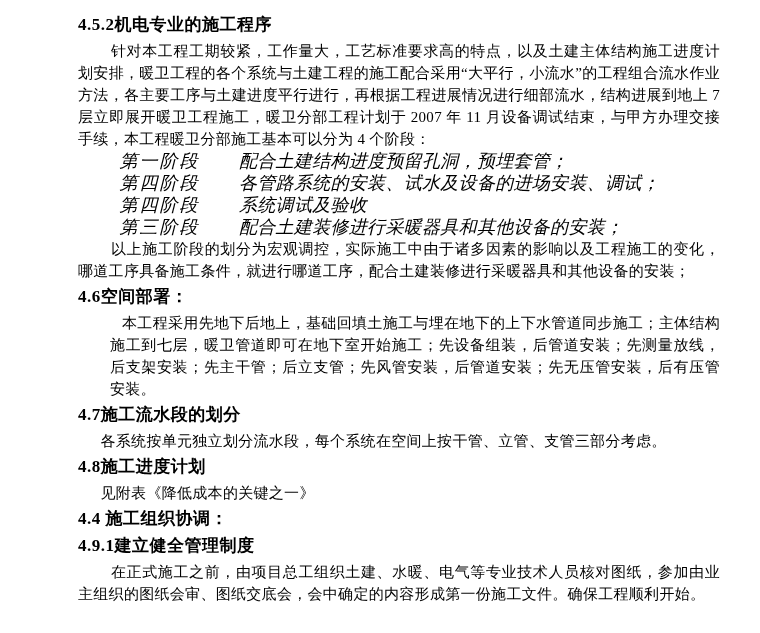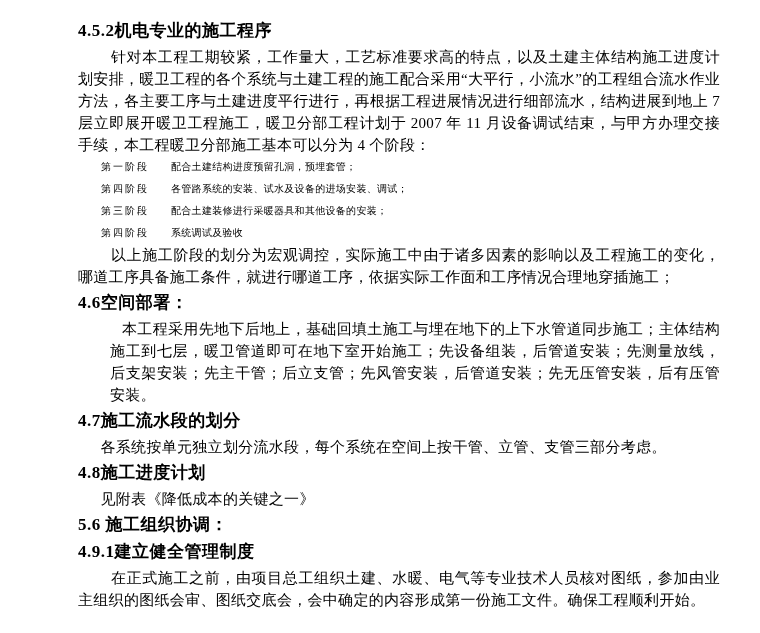--- a/index.html
+++ b/index.html
@@ -7,21 +7,21 @@
   body {
     width: 760px;
     height: 633px;
     overflow: hidden;
     font-family: "Liberation Serif", "DejaVu Serif", serif;
     color: #000000;
   }
   .page {
     width: 760px;
     height: 633px;
-    padding: 16px 40px 8px 78px;
+    padding: 10px 40px 8px 78px;
     background: #ffffff;
   }
   .heading {
     font-size: 17px;
     font-weight: 700;
     line-height: 24px;
     margin: 3px 0 3px 0;
     letter-spacing: 0.5px;
     font-family: "Liberation Serif", "DejaVu Serif", serif;
   }
@@ -29,24 +29,25 @@
     font-size: 15px;
     line-height: 22px;
     text-align: justify;
     letter-spacing: 0.3px;
   }
   .ind-2  { text-indent: 2.2em; }
   .ind-15 { text-indent: 1.5em; }
   .ind-1  { text-indent: 0.8em; margin-left: 32px; }
   .ind-0  { text-indent: 0; }
   .stage-line {
-    font-size: 10px;
+    font-size: 18px;
     line-height: 22px;
     margin-left: 2.3em;
     letter-spacing: 0.3px;
+    font-style: italic;
   }
   .stage-label {
     display: inline-block;
     margin-right: 2.2em;
     letter-spacing: 2px;
   }
 </style>
 </head>
 <body>
 
@@ -56,35 +57,35 @@
 
   <div class="para ind-2">针对本工程工期较紧，工作量大，工艺标准要求高的特点，以及土建主体结构施工进度计划安排，暖卫工程的各个系统与土建工程的施工配合采用“大平行，小流水”的工程组合流水作业方法，各主要工序与土建进度平行进行，再根据工程进展情况进行细部流水，结构进展到地上 7 层立即展开暖卫工程施工，暖卫分部工程计划于 2007 年 11 月设备调试结束，与甲方办理交接手续，本工程暖卫分部施工基本可以分为 4 个阶段：</div>
 
   <div class="stage-line">
     <span class="stage-label">第一阶段</span><span>配合土建结构进度预留孔洞，预埋套管；</span>
   </div>
   <div class="stage-line">
     <span class="stage-label">第四阶段</span><span>各管路系统的安装、试水及设备的进场安装、调试；</span>
   </div>
   <div class="stage-line">
+    <span class="stage-label">第四阶段</span><span>系统调试及验收</span>
+  </div>
+  <div class="stage-line">
     <span class="stage-label">第三阶段</span><span>配合土建装修进行采暖器具和其他设备的安装；</span>
   </div>
-  <div class="stage-line">
-    <span class="stage-label">第四阶段</span><span>系统调试及验收</span>
-  </div>
 
-  <div class="para ind-2">以上施工阶段的划分为宏观调控，实际施工中由于诸多因素的影响以及工程施工的变化，哪道工序具备施工条件，就进行哪道工序，依据实际工作面和工序情况合理地穿插施工；</div>
+  <div class="para ind-2">以上施工阶段的划分为宏观调控，实际施工中由于诸多因素的影响以及工程施工的变化，哪道工序具备施工条件，就进行哪道工序，配合土建装修进行采暖器具和其他设备的安装；</div>
 
   <div class="heading">4.6空间部署：</div>
   <div class="para ind-1">本工程采用先地下后地上，基础回填土施工与埋在地下的上下水管道同步施工；主体结构施工到七层，暖卫管道即可在地下室开始施工；先设备组装，后管道安装；先测量放线，后支架安装；先主干管；后立支管；先风管安装，后管道安装；先无压管安装，后有压管安装。</div>
 
   <div class="heading">4.7施工流水段的划分</div>
   <div class="para ind-15">各系统按单元独立划分流水段，每个系统在空间上按干管、立管、支管三部分考虑。</div>
 
   <div class="heading">4.8施工进度计划</div>
   <div class="para ind-15">见附表《降低成本的关键之一》</div>
 
-  <div class="heading">5.6 施工组织协调：</div>
+  <div class="heading">4.4 施工组织协调：</div>
 
   <div class="heading">4.9.1建立健全管理制度</div>
   <div class="para ind-2">在正式施工之前，由项目总工组织土建、水暖、电气等专业技术人员核对图纸，参加由业主组织的图纸会审、图纸交底会，会中确定的内容形成第一份施工文件。确保工程顺利开始。</div>
 
 </div>
 
 </body></html>

